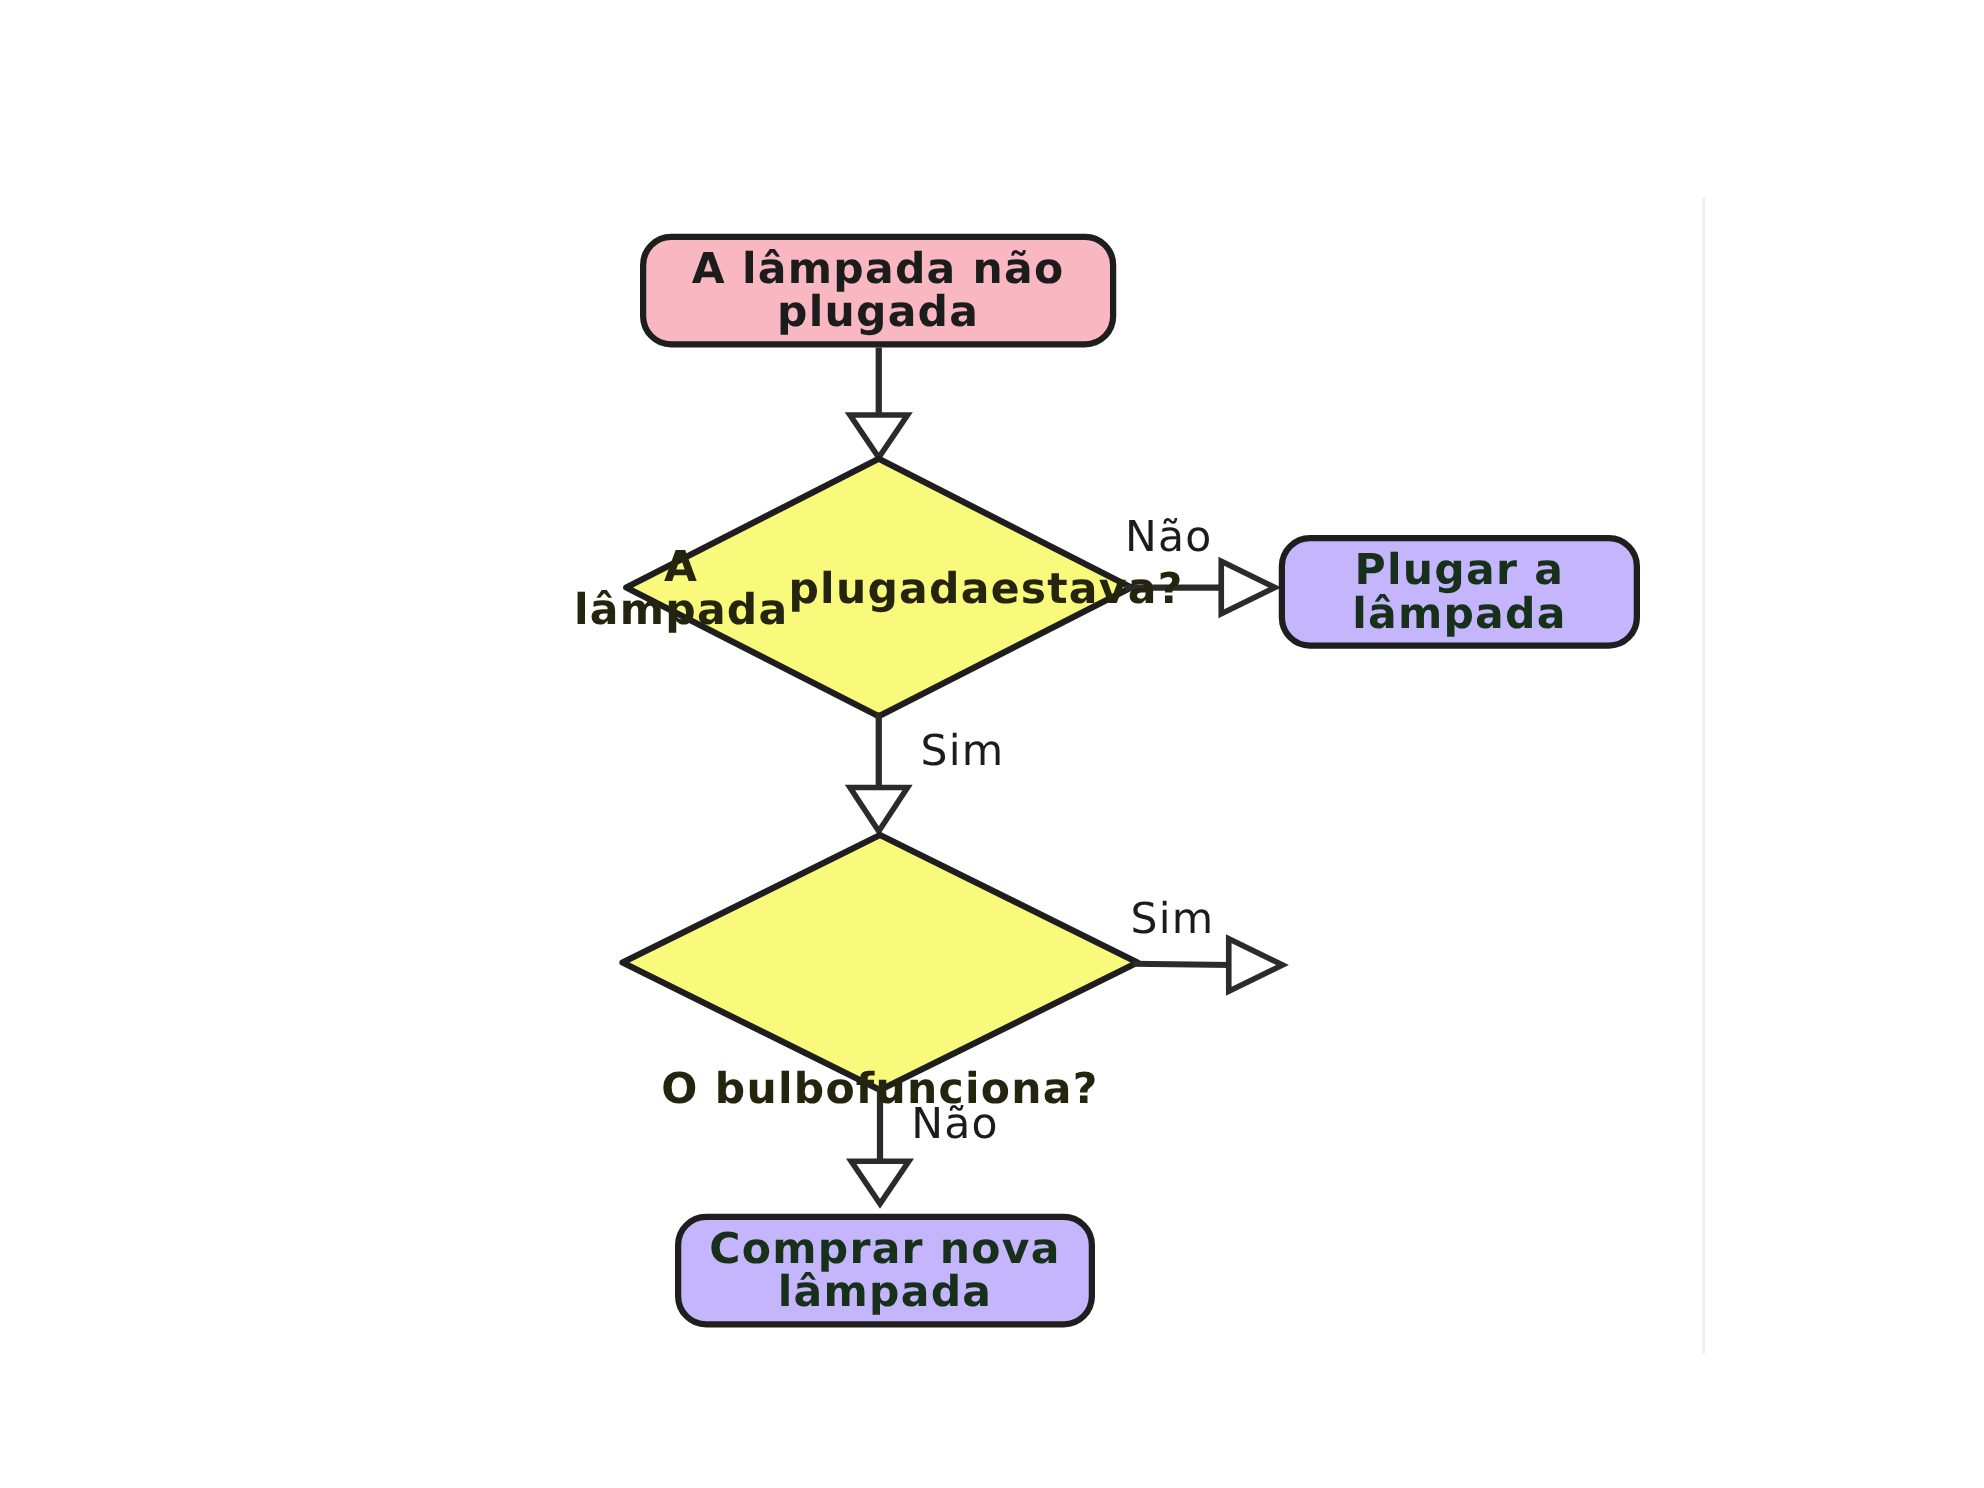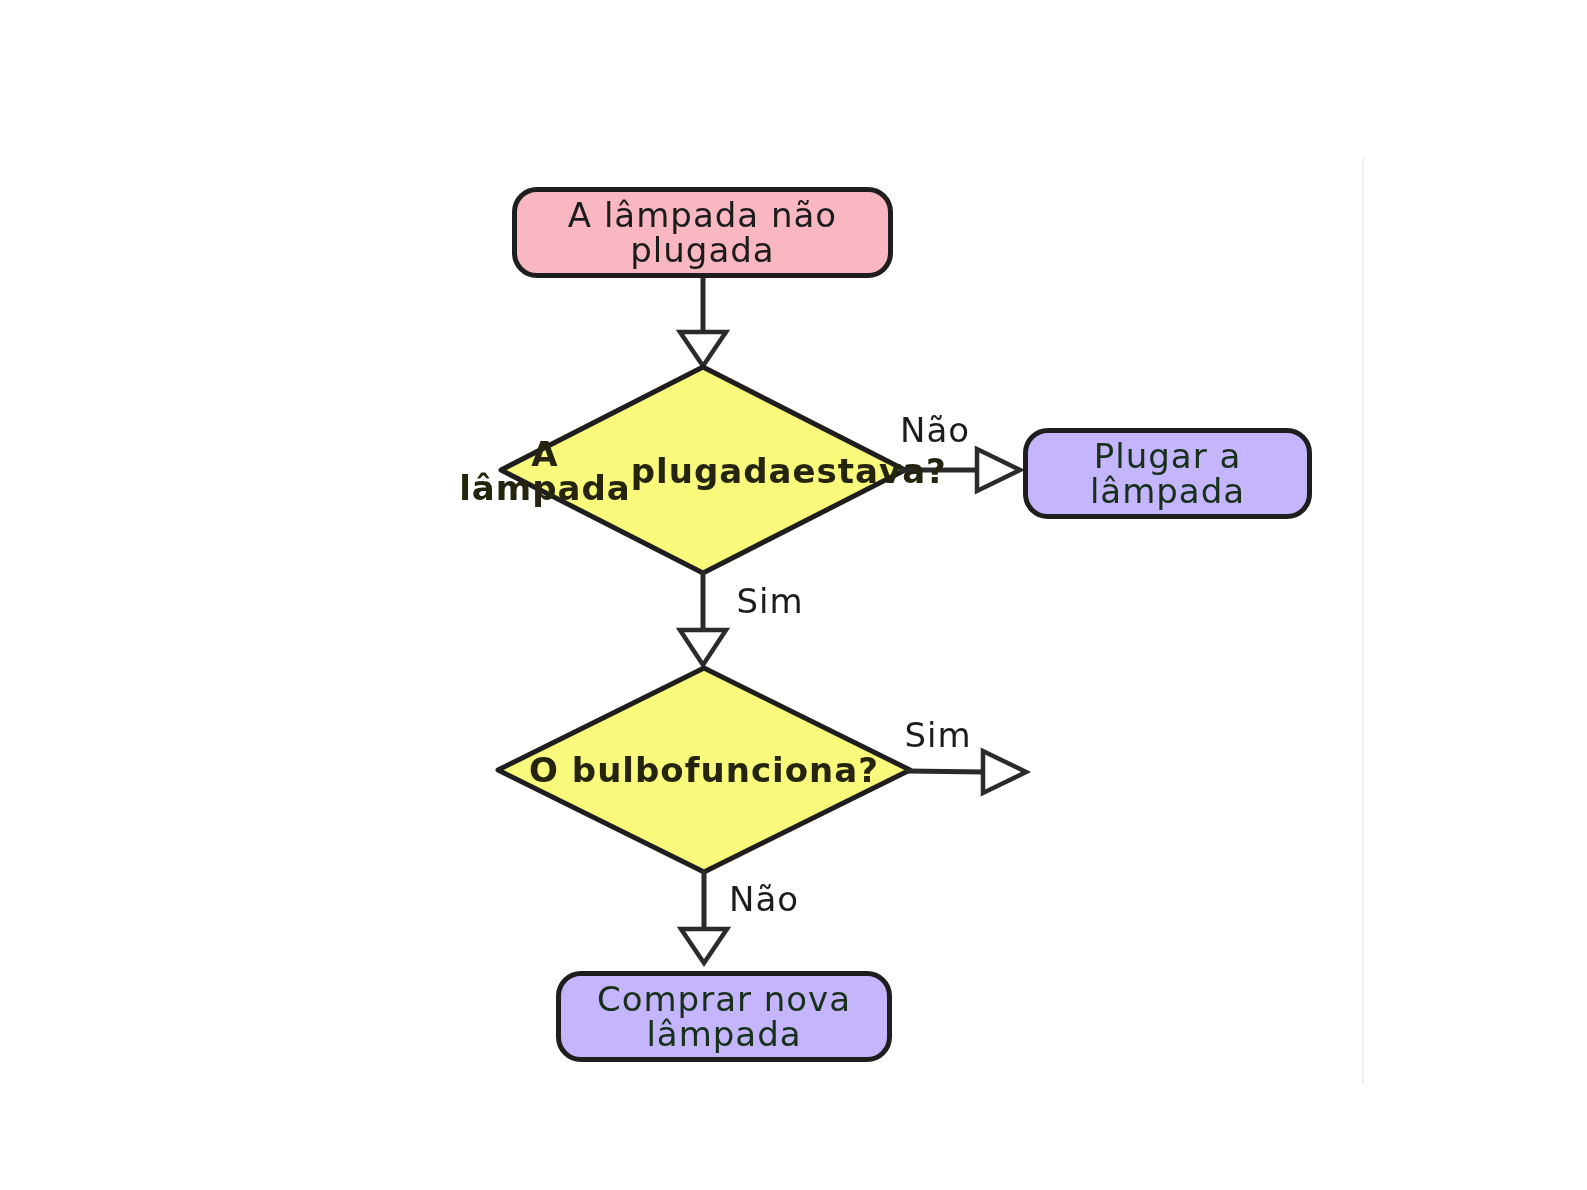--- a/index.html
+++ b/index.html
@@ -26,45 +26,45 @@
     position: absolute;
     box-sizing: border-box;
     border: 5px solid #1e1e1e;
     border-radius: 25px;
     display: flex;
     flex-direction: column;
     justify-content: center;
     align-items: center;
     text-align: center;
     font-size: 34px;
-    font-weight: 400;
+    font-weight: 700;
     line-height: 1.02;
     letter-spacing: 1px;
     color: #1c1c1c;
   }
   .node-start  { background: #f9b7c2; left: 512px; top: 187px; width: 381px; height: 91px; }
   .node-action { background: #c4b5fd; color: #16301a; }
   .node-action-plug   { left: 1023px; top: 428px; width: 289px; height: 91px; }
   .node-action-bulb   { left: 1030px; top: 732px; width: 287px; height: 90px; }
-  .node-action-buy    { left: 556px;  top: 971px; width: 336px; height: 91px; }
+  .node-action-buy    { left: 540px;  top: 971px; width: 336px; height: 91px; }
   .diamond-text {
     position: absolute;
     display: flex;
     justify-content: center;
     align-items: center;
     text-align: center;
     font-size: 34px;
     font-weight: 600;
     line-height: 1.0;
     letter-spacing: 1px;
     color: #25250f;
     pointer-events: none;
   }
   .diamond-text-1 { left: 503px; top: 369px; width: 400px; height: 204px; }
-  .diamond-text-2 { left: 500px; top: 670px; width: 408px; height: 200px; }
+  .diamond-text-2 { left: 500px; top: 688px; width: 408px; height: 200px; align-items: flex-end; }
   .edge-label {
     position: absolute;
     transform: translate(-50%, -50%);
     font-size: 34px;
     font-weight: 400;
     letter-spacing: 1px;
     color: #1c1c1c;
     white-space: nowrap;
   }
   .edge-label-nao-1 { left: 935px; top: 430px; }

